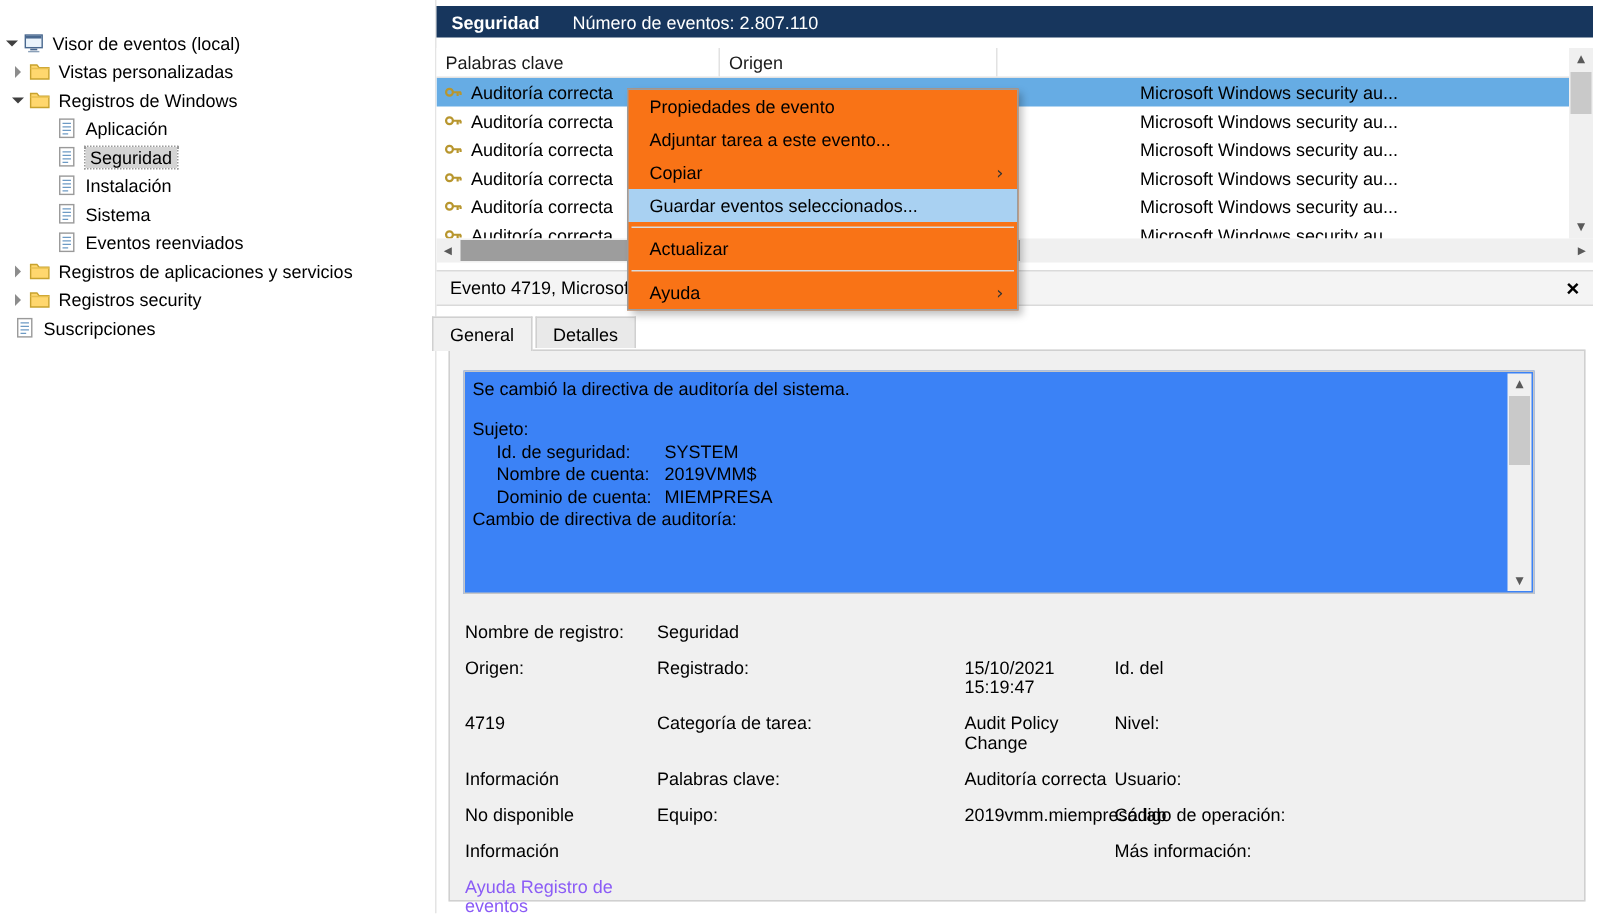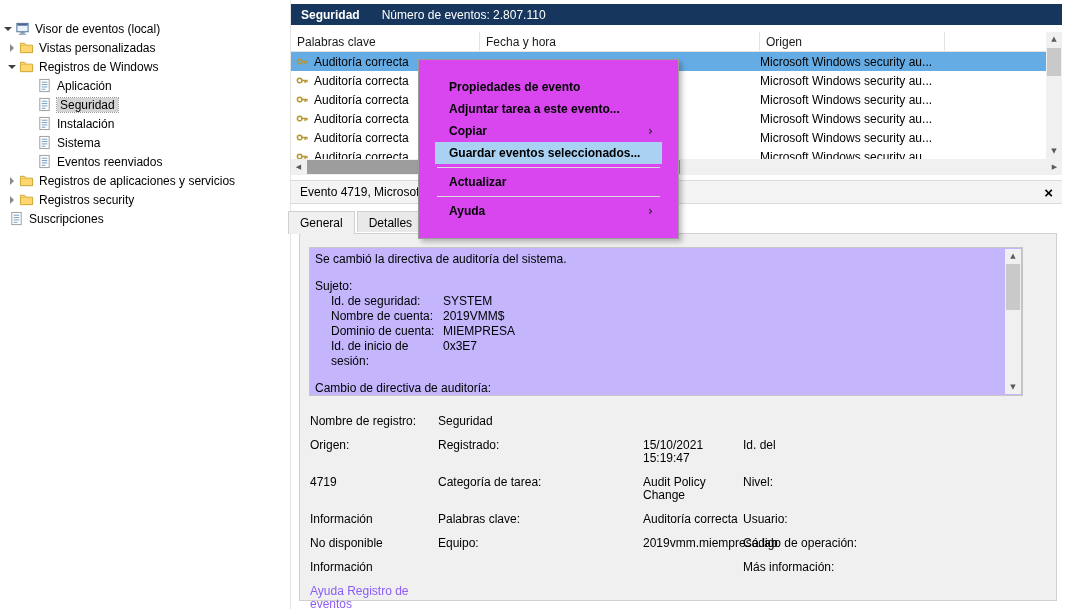--- a/index.html
+++ b/index.html
@@ -65,34 +65,34 @@
   #pv-close { font-size: 15px; font-weight: bold; line-height: 15px; cursor: default; }
 
   
   #tabs { position: absolute; left: 288px; top: 211px; display: flex; z-index: 2; }
   .tab { padding: 0 11px; border: 1px solid #d0d0d0; border-bottom: none; height: 23px; line-height: 22px; }
   .tab.active { background: #f0f0f0; }
   .tab.inactive { background: #e9e9e9; height: 21px; margin-top: 0; margin-left: 2px; }
 
   
   #pane { position: absolute; left: 299px; top: 233px; width: 758px; height: 368px; background: #f0f0f0; border: 1px solid #d0d0d0; }
-  #desc { position: absolute; left: 9px; top: 13px; width: 714px; height: 149px; background: #c4b5fd; border: 1px solid #c6c6c6; padding: 4px 22px 0 5px; overflow: hidden; line-height: 15px; }
+  #desc { position: absolute; left: 9px; top: 13px; width: 714px; height: 149px; background: #3b82f6; border: 1px solid #c6c6c6; padding: 4px 22px 0 5px; overflow: hidden; line-height: 15px; }
   .d-gap { margin-bottom: 12px; }
   .d-row { display: flex; padding-left: 16px; }
   .d-row .dl { width: 112px; flex: 0 0 auto; }
   #desc-vscroll { position: absolute; right: 1px; top: 1px; width: 16px; height: 145px; background: #f0f0f0; }
   #desc-vscroll .up   { position: absolute; top: 0; left: 0; width: 16px; height: 14px; font-size: 7px; line-height: 14px; }
   #desc-vscroll .down { position: absolute; bottom: 0; left: 0; width: 16px; height: 14px; font-size: 7px; line-height: 14px; }
   #desc-vscroll .thumb { position: absolute; top: 15px; left: 1px; width: 14px; height: 46px; background: #c9c9c9; }
 
   #fields { position: absolute; left: 10px; top: 181px; display: grid; grid-template-columns: 128px 205px 100px auto; row-gap: 11px; line-height: 13px; }
   .f-link { color: #8b5cf6; cursor: pointer; }
 
   
-  #ctx { position: absolute; left: 418px; top: 59px; width: 261px; background: #d946ef; border: 1px solid #9c9c9c; box-shadow: 3px 3px 5px rgba(0,0,0,0.25); padding: 16px; z-index: 50; font-weight: bold; }
+  #ctx { position: absolute; left: 418px; top: 59px; width: 261px; background: #f97316; border: 1px solid #9c9c9c; box-shadow: 3px 3px 5px rgba(0,0,0,0.25); padding: 0; z-index: 50; }
   .mi { height: 22px; line-height: 22px; padding-left: 14px; position: relative; white-space: nowrap; cursor: default; }
   .mi.hl { background: #a9d1f2; }
   .mi .sub { position: absolute; right: 9px; top: 0; font-family: "DejaVu Sans", sans-serif; color: #333; }
   .msep { height: 1px; background: #dadada; margin: 3px 2px; }
 </style>
 </head>
 <body>
 
 <svg width="0" height="0" style="position:absolute" aria-hidden="true">
   <defs>
@@ -207,21 +207,20 @@
 
 <div id="main-header">
   <span class="t">Seguridad</span>
   <span class="c">Número de eventos: 2.807.110</span>
 </div>
 
 <div id="list">
   <div id="lv-inner">
     <div id="lv-head">
       <div class="lh c1">Palabras clave</div>
-      <div class="lh c2">Fecha y hora</div>
       <div class="lh c3">Origen</div>
       <div class="lh c4"></div>
     </div>
     <div id="lv-body">
       <div class="lv-row selected">
         <div class="cell1">
             <svg>
               <use href="#i-key"></use>
             </svg>
             <span>Auditoría correcta</span>
@@ -312,24 +311,20 @@
         <span>SYSTEM</span>
     </div>
     <div class="d-row">
       <span class="dl">Nombre de cuenta:</span>
         <span>2019VMM$</span>
     </div>
     <div class="d-row">
       <span class="dl">Dominio de cuenta:</span>
         <span>MIEMPRESA</span>
     </div>
-    <div class="d-row d-gap">
-      <span class="dl">Id. de inicio de sesión:</span>
-        <span>0x3E7</span>
-    </div>
     <div>Cambio de directiva de auditoría:</div>
 
     <div id="desc-vscroll">
       <div class="up sb-glyph">▲</div>
       <div class="thumb"></div>
       <div class="down sb-glyph">▼</div>
     </div>
   </div>
 
   <div id="fields">

